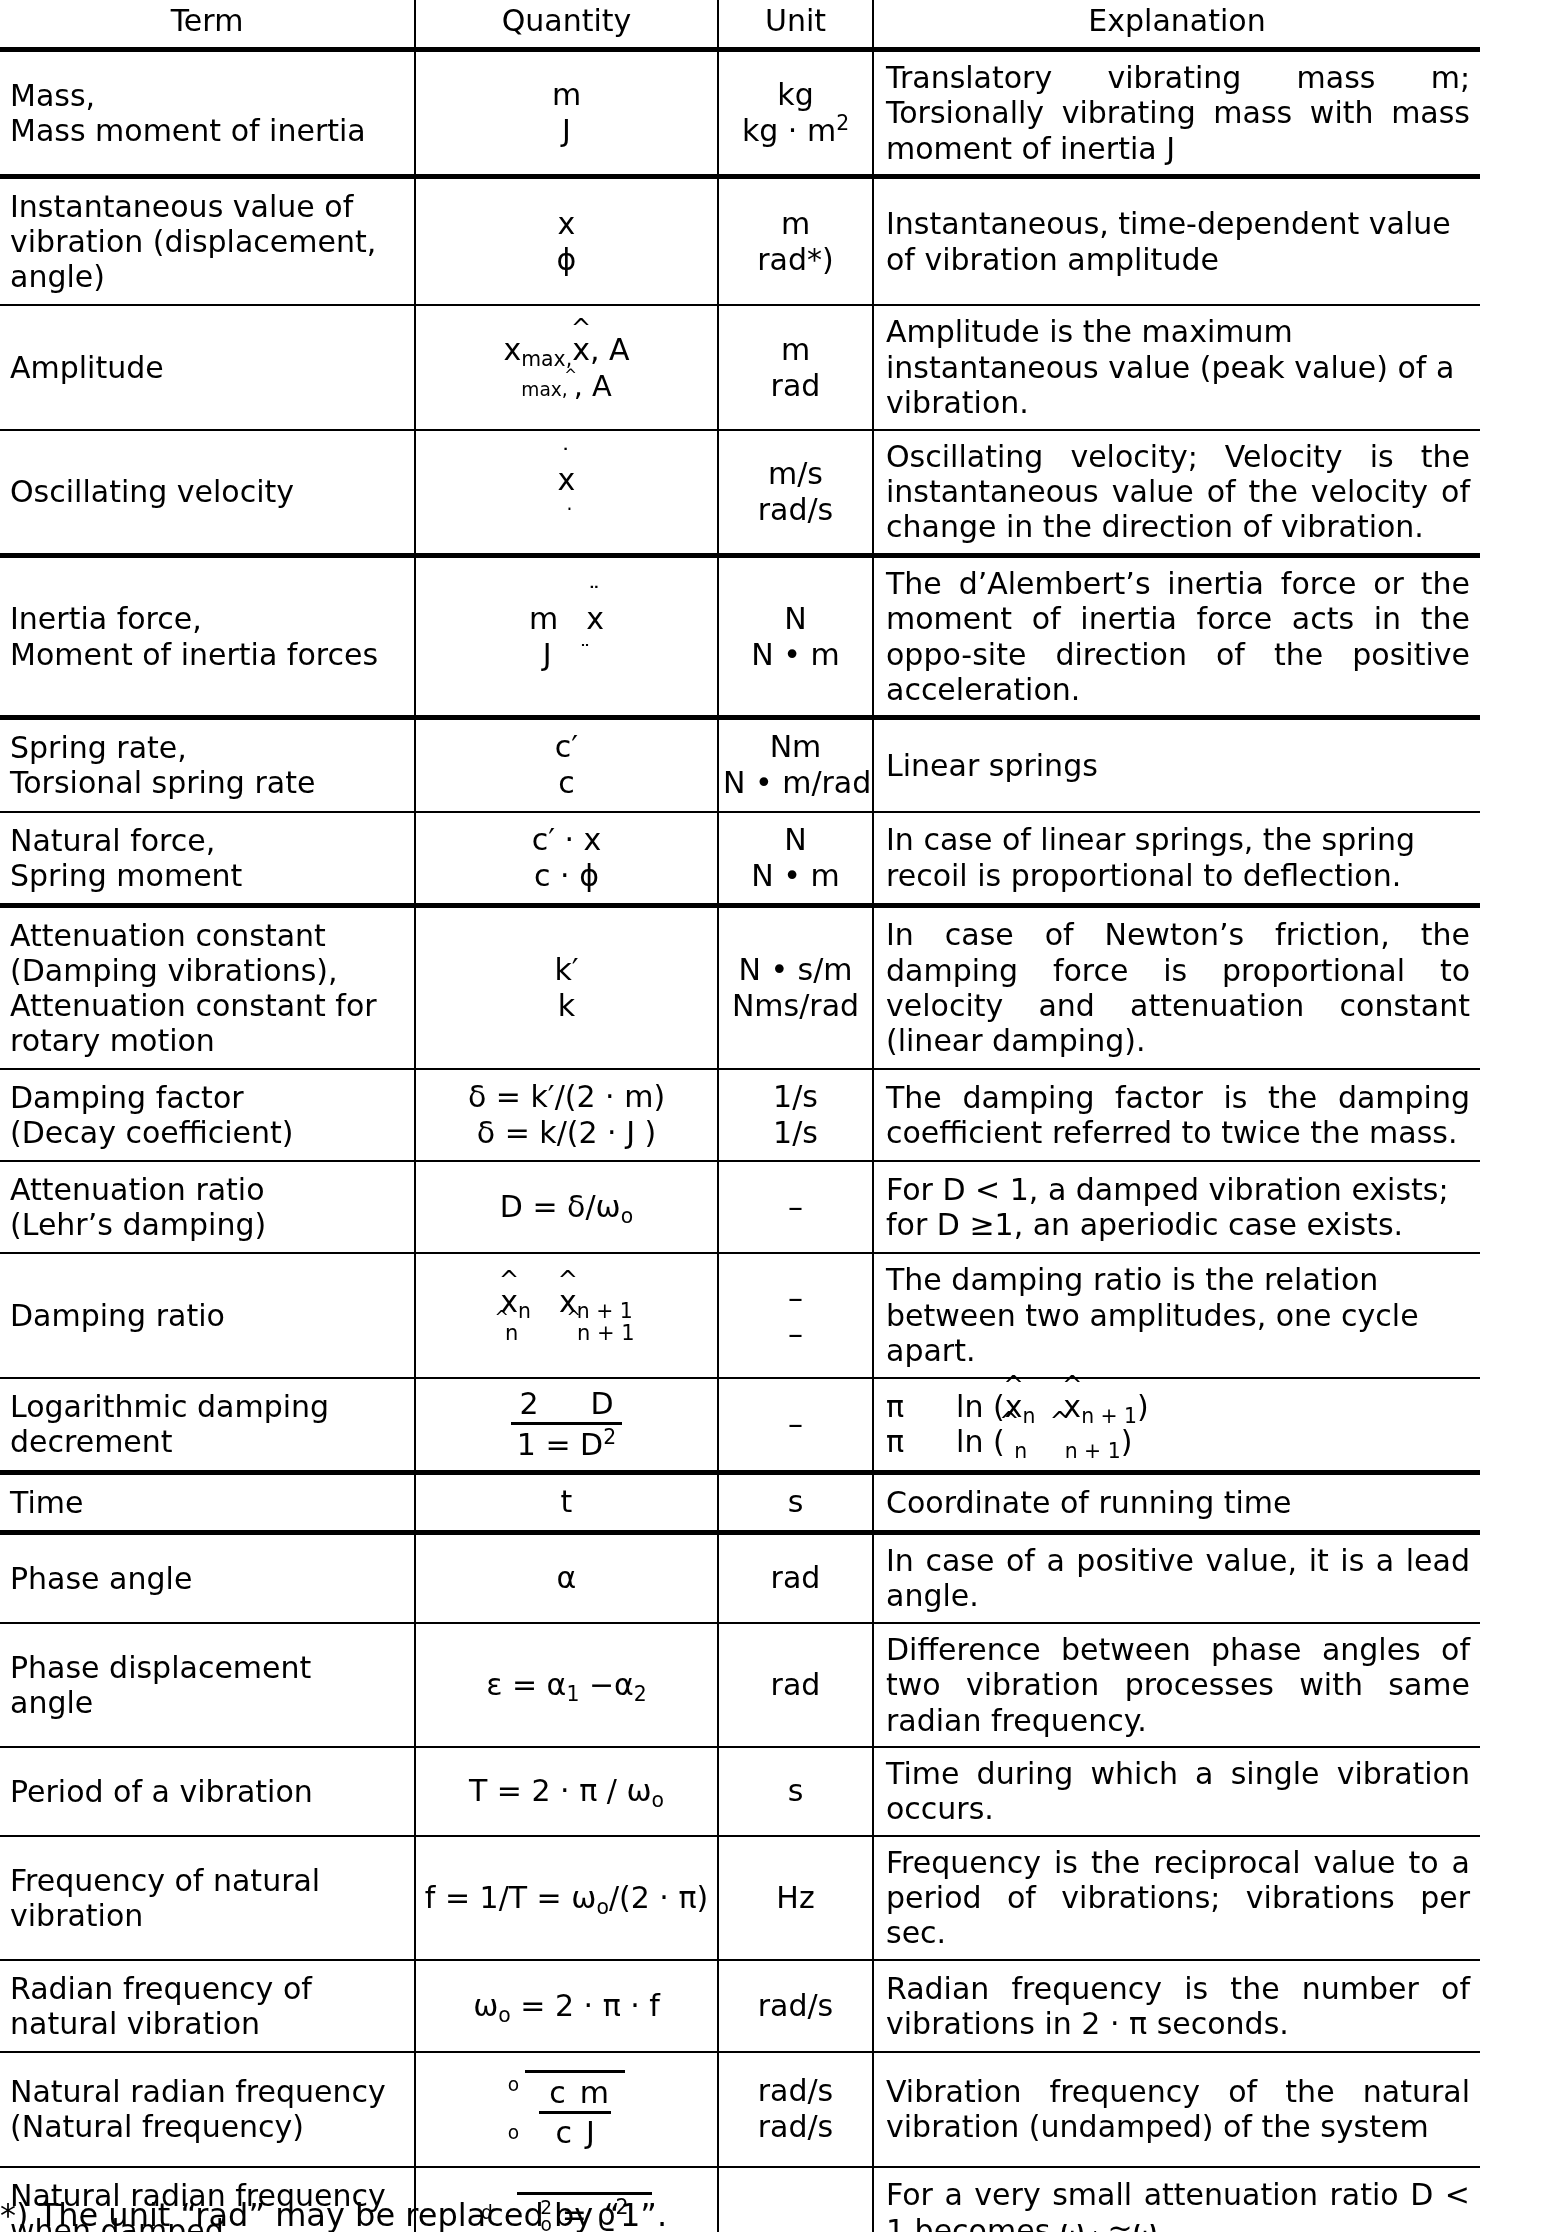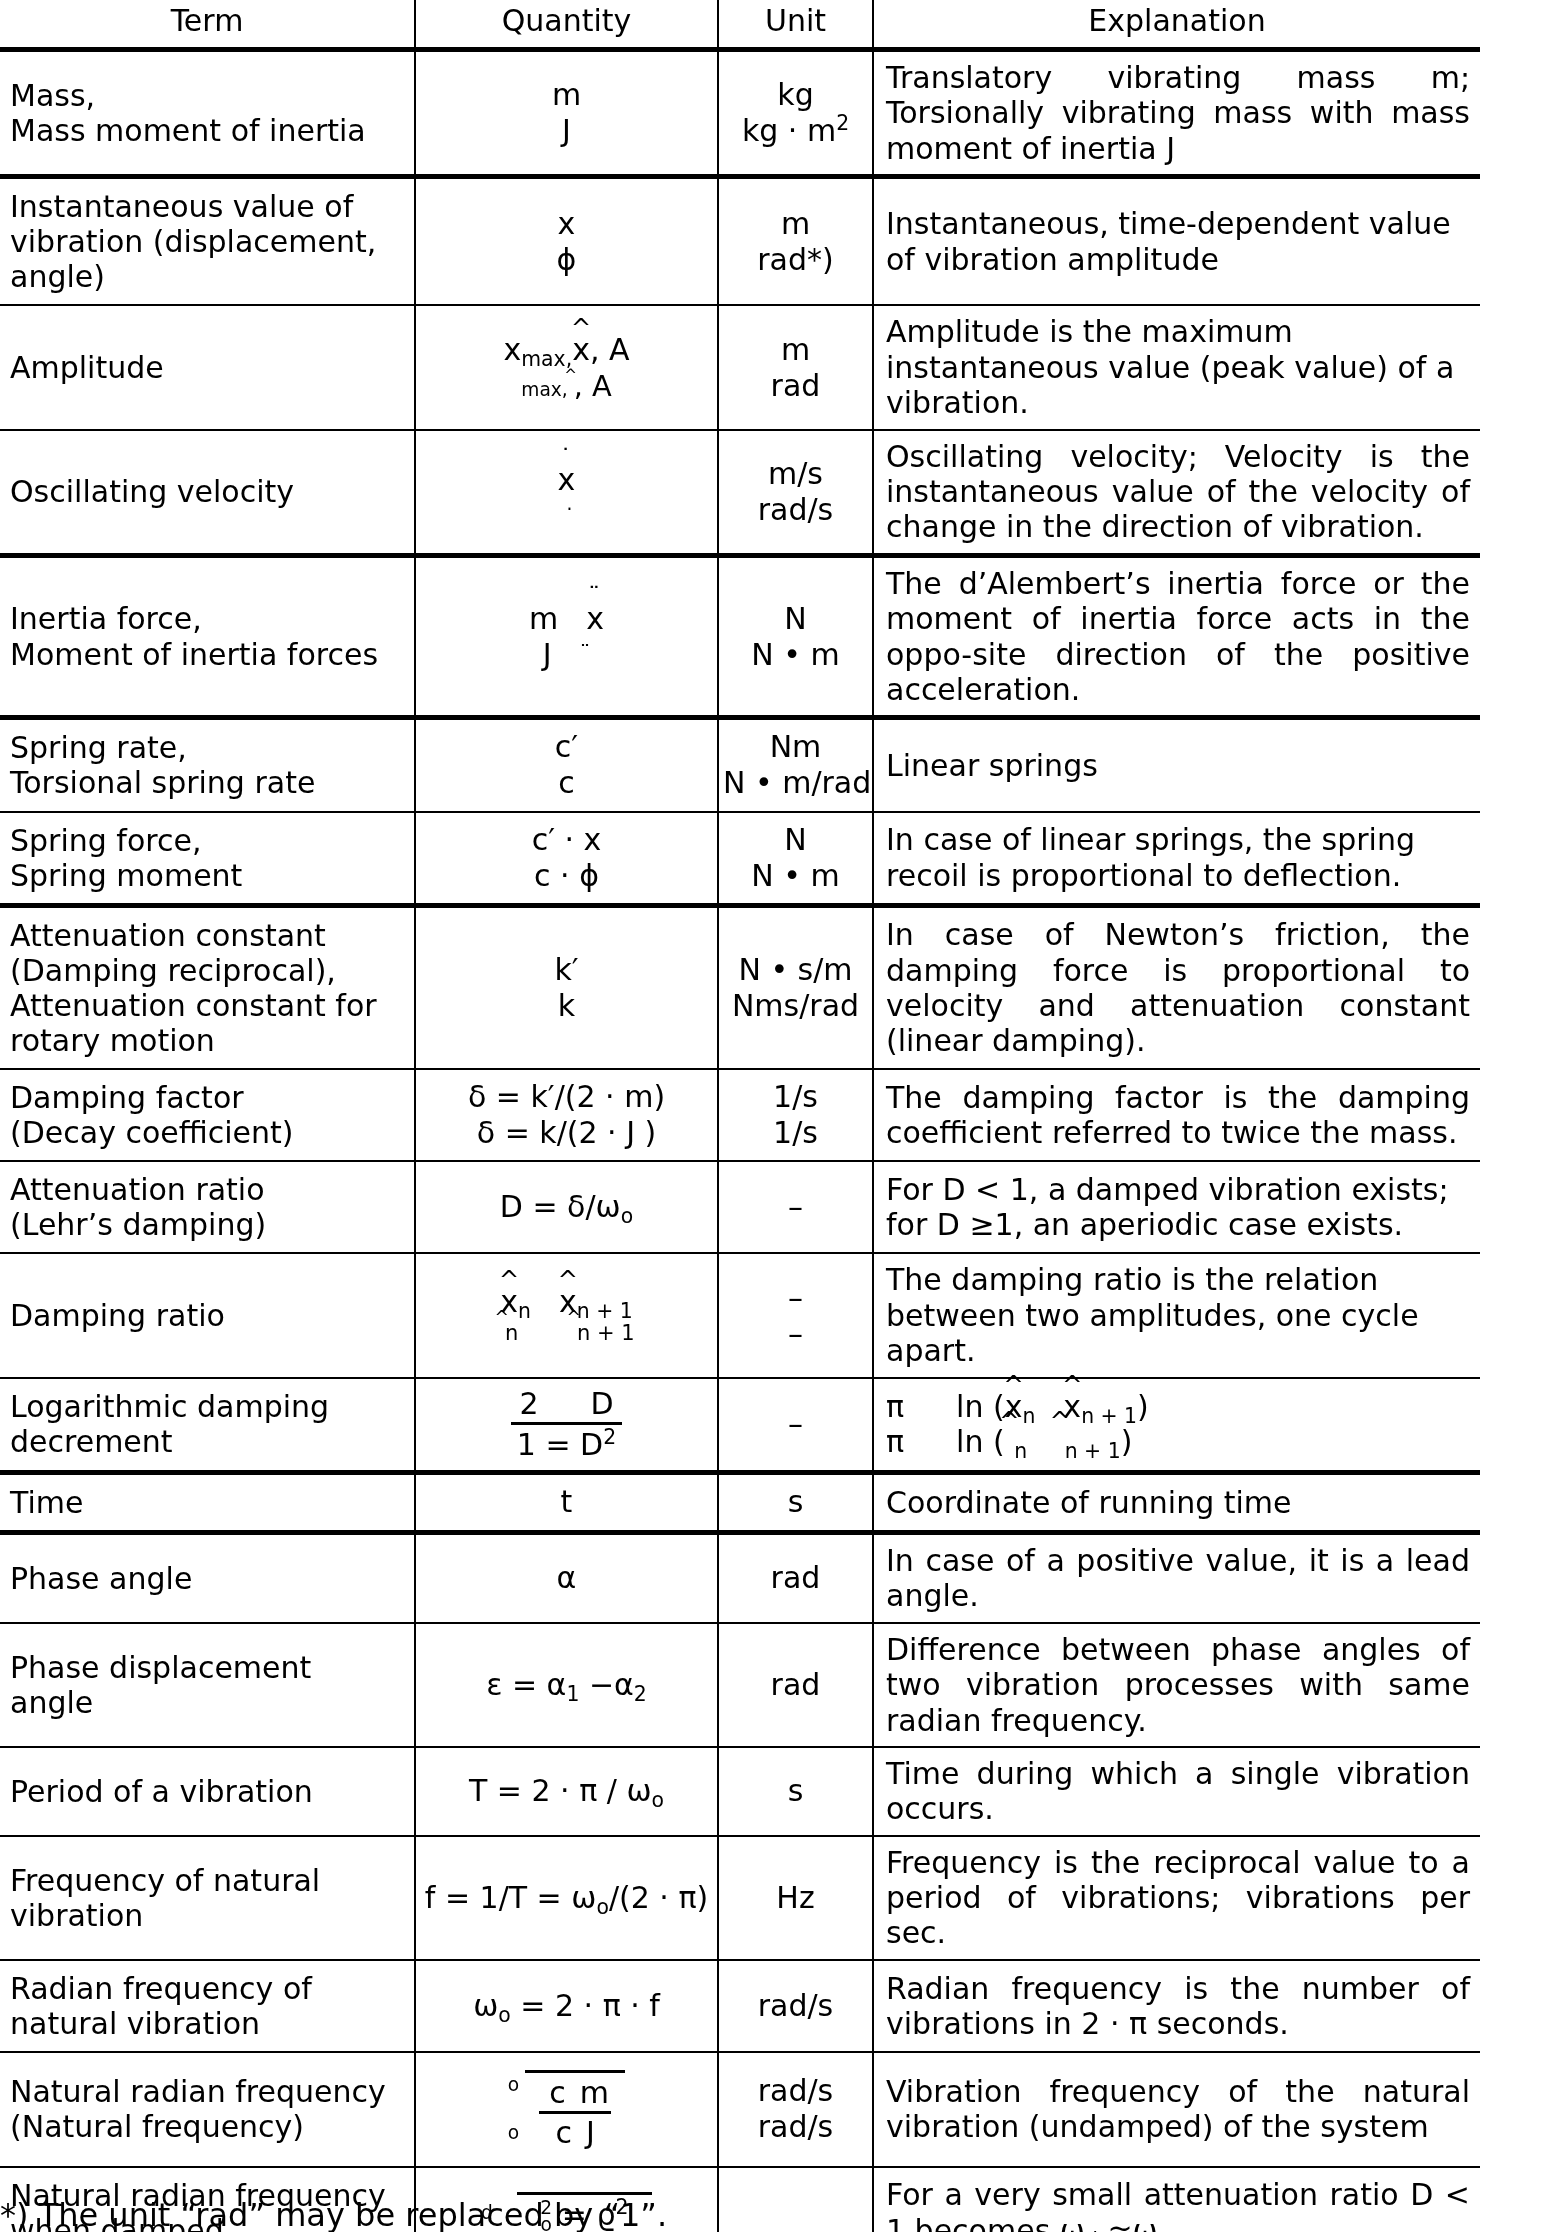--- a/index.html
+++ b/index.html
@@ -330,38 +330,38 @@
         </td>
         <td class="unit">
           <span class="line">Nm</span>
           <span class="line">N • m/rad</span>
         </td>
         <td class="expl left">Linear springs</td>
       </tr>
 
       <tr class="thick-below">
         <td class="term">
-          <span class="line">Spring force,</span>
+          <span class="line">Natural force,</span>
           <span class="line">Spring moment</span>
         </td>
         <td class="qty">
           <span class="line">c′ · x</span>
           <span class="line">c · ϕ</span>
         </td>
         <td class="unit">
           <span class="line">N</span>
           <span class="line">N • m</span>
         </td>
         <td class="expl left">In case of linear springs, the spring recoil is proportional to deflection.</td>
       </tr>
 
       <tr>
         <td class="term">
           <span class="line">Attenuation constant</span>
-          <span class="line">(Damping reciprocal),</span>
+          <span class="line">(Damping vibrations),</span>
           <span class="line">Attenuation constant for</span>
           <span class="line">rotary motion</span>
         </td>
         <td class="qty">
           <span class="line">k′</span>
           <span class="line">k</span>
         </td>
         <td class="unit">
           <span class="line">N • s/m</span>
           <span class="line">Nms/rad</span>

